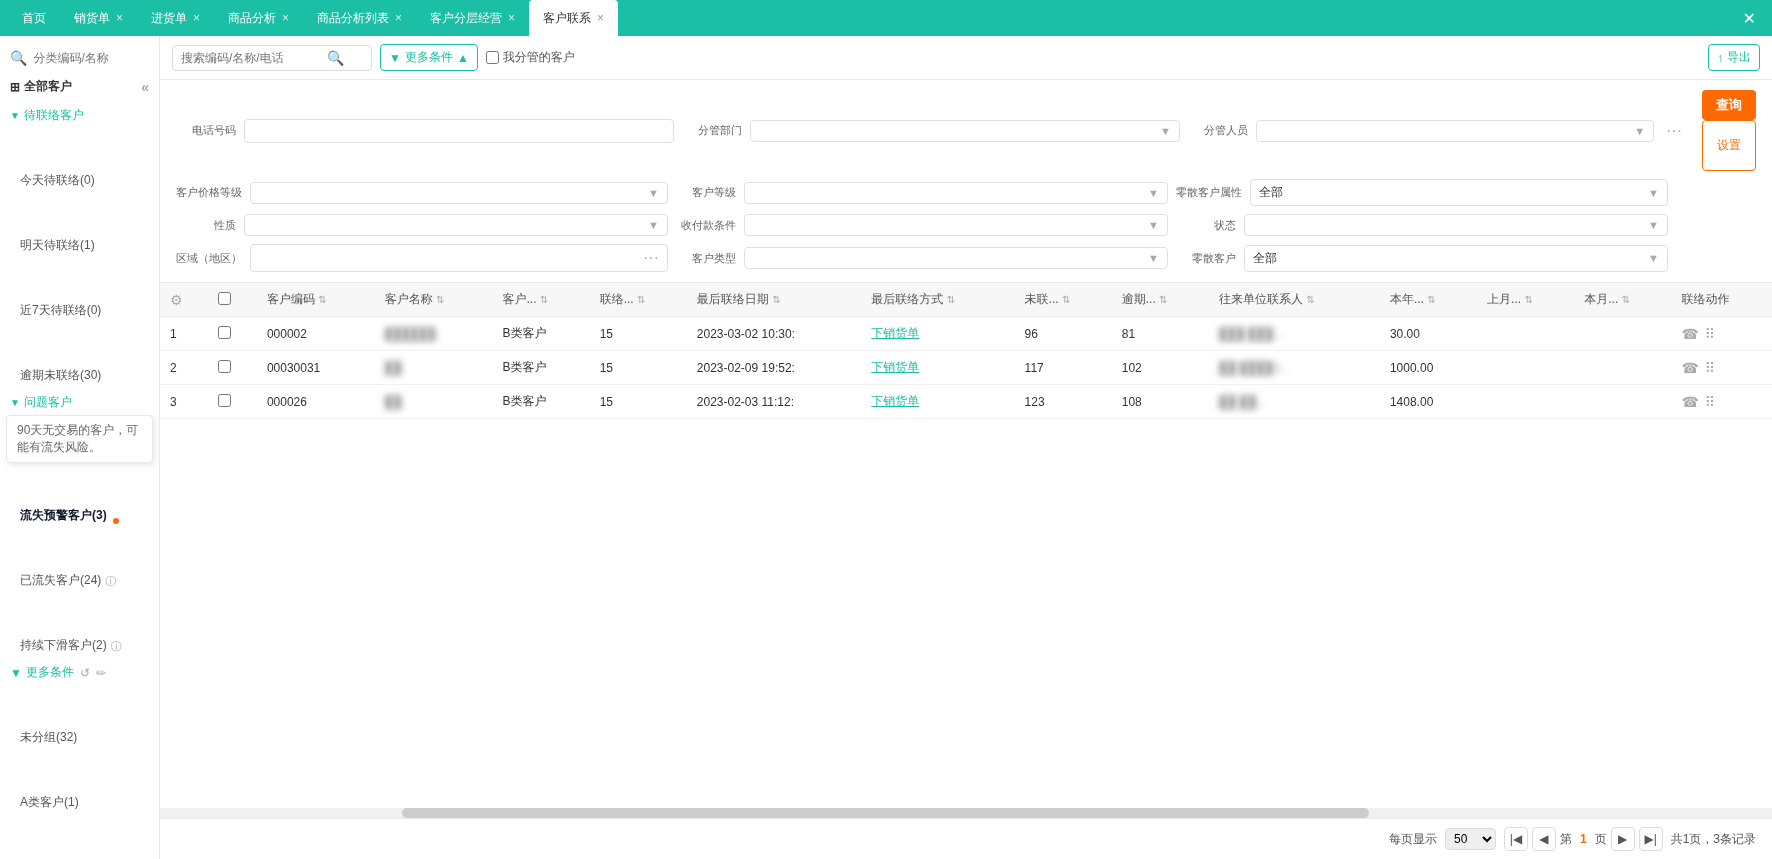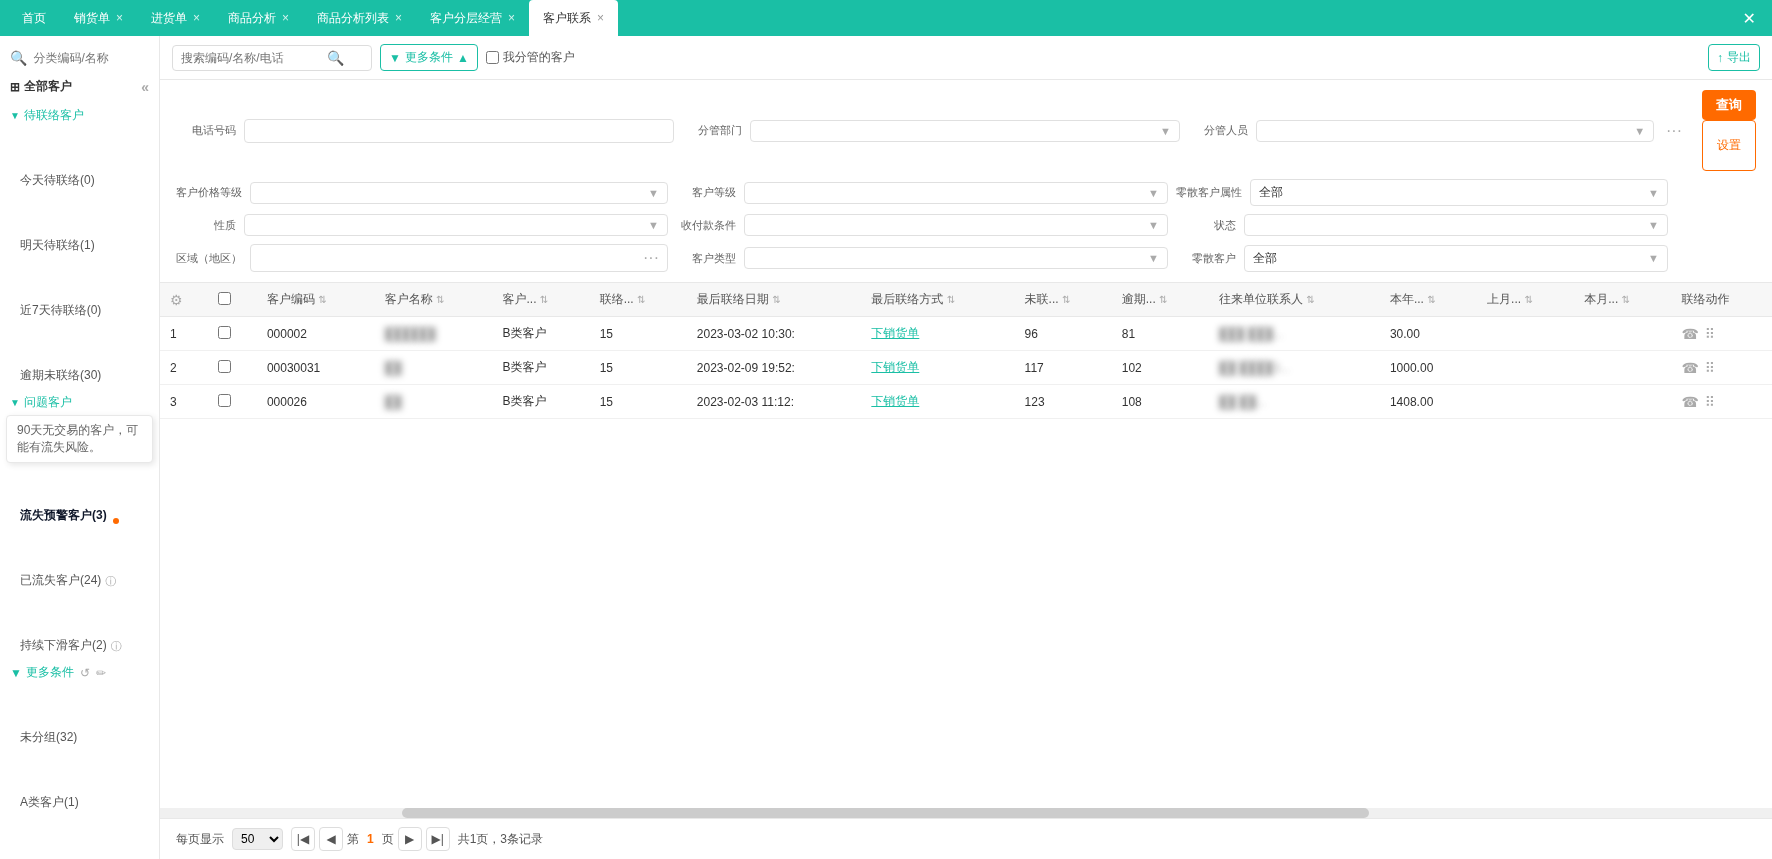--- a/index.html
+++ b/index.html
@@ -346,21 +346,21 @@
       user-select: none;
     }
     .icon-gear { color: #aaa; cursor: pointer; font-size: 14px; }
     .row-actions { display: flex; gap: 6px; align-items: center; }
     .row-action-icon { color: #aaa; cursor: pointer; font-size: 14px; }
 
     
     .pagination {
       display: flex;
       align-items: center;
-      justify-content: flex-start;
+      justify-content: flex-end;
       padding: 8px 16px;
       background: #fff;
       border-top: 1px solid #e8e8e8;
       gap: 8px;
       flex-shrink: 0;
       font-size: 12px;
       color: #555;
     }
     .pagination select {
       border: 1px solid #ddd;

